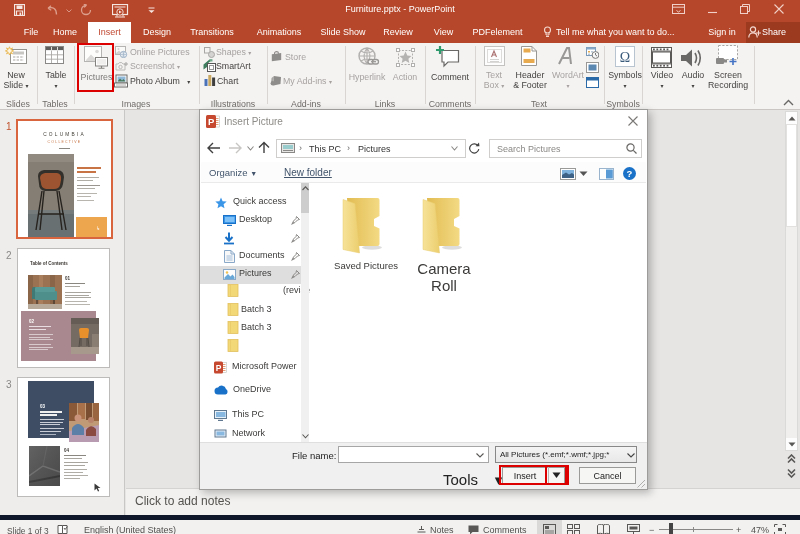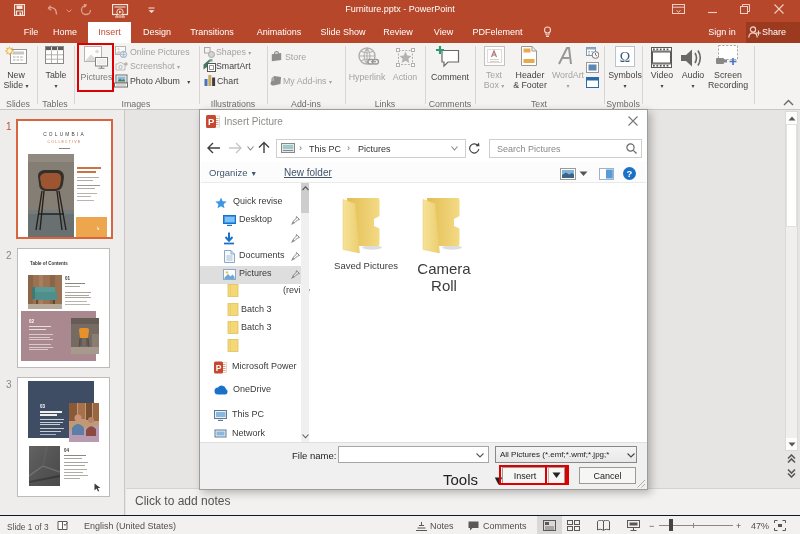--- a/index.html
+++ b/index.html
@@ -23,21 +23,21 @@
   .car { font-size:6px; }
 
   
   #panel { left:0; top:110px; width:125px; height:405px; background:#eeedec; border-right:1px solid #c9c7c5; }
   .thumbnum { position:absolute; font-size:10px; color:#8a8886; }
   .thumb { position:absolute; background:#fff; border:1px solid #bdbbb9; overflow:hidden; }
   #mainarea { left:126px; top:110px; width:674px; height:378px; background:#e6e5e4; }
   #notesbar { left:126px; top:488px; width:674px; height:27px; background:#f2f1f0; border-top:1px solid #d5d3d1; }
   #notesbar span { position:absolute; left:9px; top:5px; font-size:12px; color:#55534f; }
   
-  #statusbar { left:0; top:515px; width:800px; height:19px; background:#f2f1f0; border-top:1px solid #0f172a; font-size:9px; color:#514f4d; }
+  #statusbar { left:0; top:515px; width:800px; height:19px; background:#f2f1f0; border-top:5px solid #0f172a; font-size:9px; color:#514f4d; }
   #statusbar span { position:absolute; top:5px; }
 
   
   #dialog { left:199px; top:109px; width:449px; height:381px; background:#fff; border:1px solid #9d9c9b; box-shadow:3px 3px 8px rgba(0,0,0,0.25); }
   .drow { position:absolute; left:0; width:447px; }
   #dlg-foot { top:332px; height:47px; background:#f0f0f0; border-top:1px solid #dfdfdf; }
   .btn { position:absolute; background:#e1e1e1; border:1px solid #adadad; font-size:9px; color:#222; text-align:center; }
   .field { position:absolute; background:#fff; border:1px solid #a6a6a6; }
   .treerow { position:absolute; left:0; width:100px; height:18px; font-size:9px; color:#3b3a39; }
 </style>
@@ -95,20 +95,21 @@
   <div class="tab" style="left:17px; width:28px;">File</div>
   <div class="tab" style="left:50px; width:30px;">Home</div>
   <div class="tab" id="tab-insert" style="left:88px; width:43px;">Insert</div>
   <div class="tab" style="left:139px; width:36px;">Design</div>
   <div class="tab" style="left:186px; width:52px;">Transitions</div>
   <div class="tab" style="left:253px; width:52px;">Animations</div>
   <div class="tab" style="left:318px; width:50px;">Slide Show</div>
   <div class="tab" style="left:381px; width:34px;">Review</div>
   <div class="tab" style="left:430px; width:27px;">View</div>
   <div class="tab" style="left:470px; width:55px;">PDFelement</div>
+  <div class="tab" style="left:556px; width:130px; text-align:left;">Tell me what you want to do...</div>
   <svg class="abs" style="left:543px; top:5px;" width="9" height="12" viewBox="0 0 9 12">
     <circle cx="4.5" cy="4" r="3" fill="none" stroke="#f4d8d0" stroke-width="1.1"></circle>
     <path d="M3 7 L3 9 H6 L6 7 M3 10.5 H6" stroke="#f4d8d0" fill="none"></path>
   </svg>
   <div class="tab" style="left:704px; width:36px;">Sign in</div>
   <div class="abs" style="left:746px; top:1px; width:54px; height:21px; background:#9c3a20;"></div>
   <div class="tab" style="left:762px; width:30px; text-align:left;">Share</div>
   <svg class="abs" style="left:748px; top:5px;" width="13" height="12" viewBox="0 0 13 12">
     <circle cx="5" cy="3.5" r="2.6" fill="none" stroke="#f4d8d0" stroke-width="1.2"></circle>
     <path d="M0.8 11.5 C0.8 8 3 6.8 5 6.8 C7 6.8 9.2 8 9.2 11.5" fill="none" stroke="#f4d8d0" stroke-width="1.2"></path>
@@ -575,21 +576,21 @@
     <rect x="0.5" y="0.5" width="14" height="11" fill="#fff" stroke="#9ab4ce"></rect>
     <rect x="7" y="1.5" width="6.8" height="9" fill="#5b9bd5"></rect>
     <rect x="1.5" y="1.5" width="5" height="9" fill="#fdfdfd"></rect>
   </svg>
   <svg class="abs" style="left:423px; top:57px;" width="13" height="13" viewBox="0 0 13 13">
     <circle cx="6.5" cy="6.5" r="6.5" fill="#1a72c8"></circle>
     <text x="6.5" y="10" font-size="9.5" font-weight="bold" fill="#fff" text-anchor="middle" font-family="Liberation Sans">?</text>
   </svg>
 
   <div class="abs" id="sidebar" style="left:0; top:73px; width:110px; height:259px; overflow:hidden;">
-    <div class="treerow" style="top:13px; left:33px;">Quick revise</div>
+    <div class="treerow" style="top:13px; left:33px;">Quick access</div>
     <svg class="abs" style="left:15px; top:14px;" width="12" height="12" viewBox="0 0 12 12">
       <path d="M6 0.5 L7.6 4.3 L11.7 4.6 L8.6 7.3 L9.5 11.3 L6 9.2 L2.5 11.3 L3.4 7.3 L0.3 4.6 L4.4 4.3 Z" fill="#3b96e8"></path>
     </svg>
     <div class="treerow" style="top:31px; left:39px;">Desktop</div>
     <svg class="abs" style="left:23px; top:32px;" width="13" height="11" viewBox="0 0 13 11">
       <rect x="0.5" y="0.5" width="12" height="8" fill="#3b96e8" stroke="#1a72c8"></rect>
       <rect x="2" y="2" width="9.5" height="5" fill="#7ec0f8"></rect>
       <path d="M4 10.5 H9" stroke="#1a72c8" stroke-width="1.4"></path>
     </svg>
     <svg class="abs" style="left:23px; top:49px;" width="12" height="13" viewBox="0 0 12 13">

